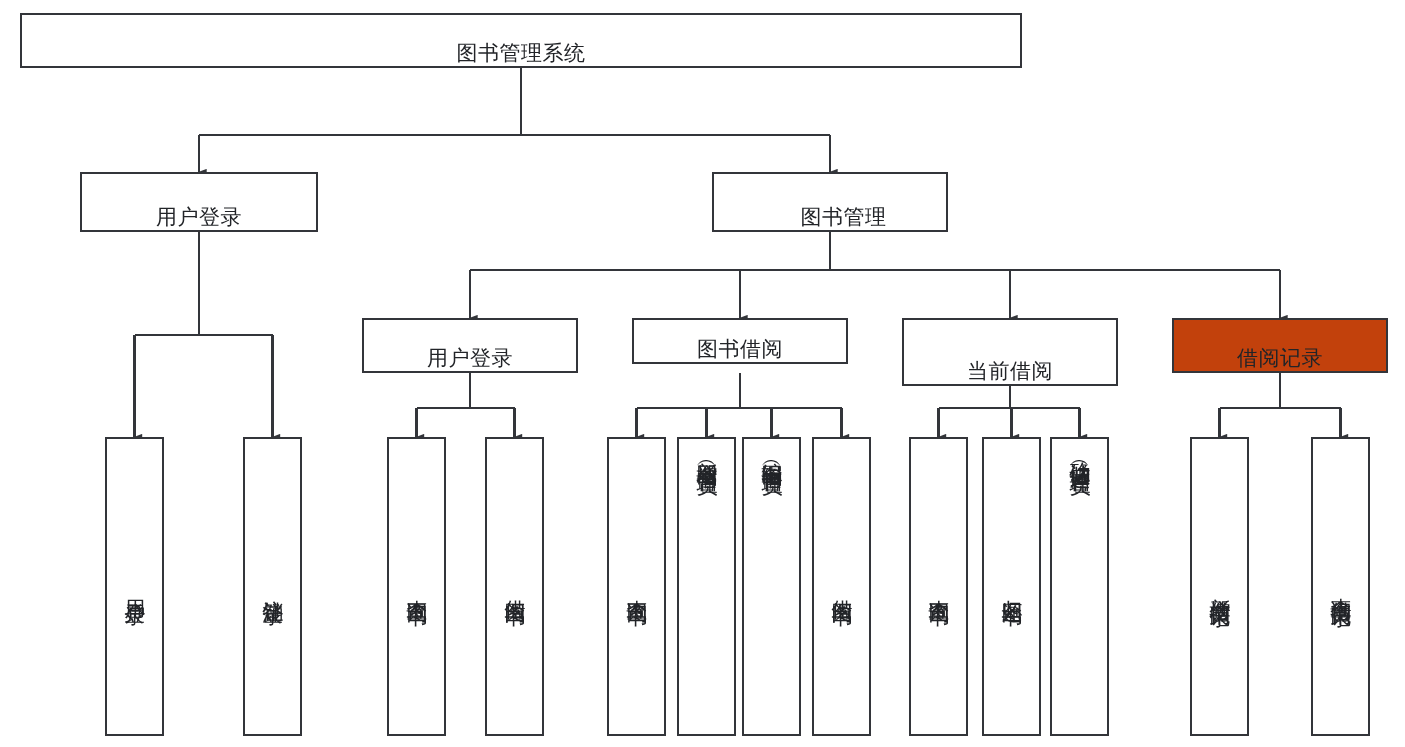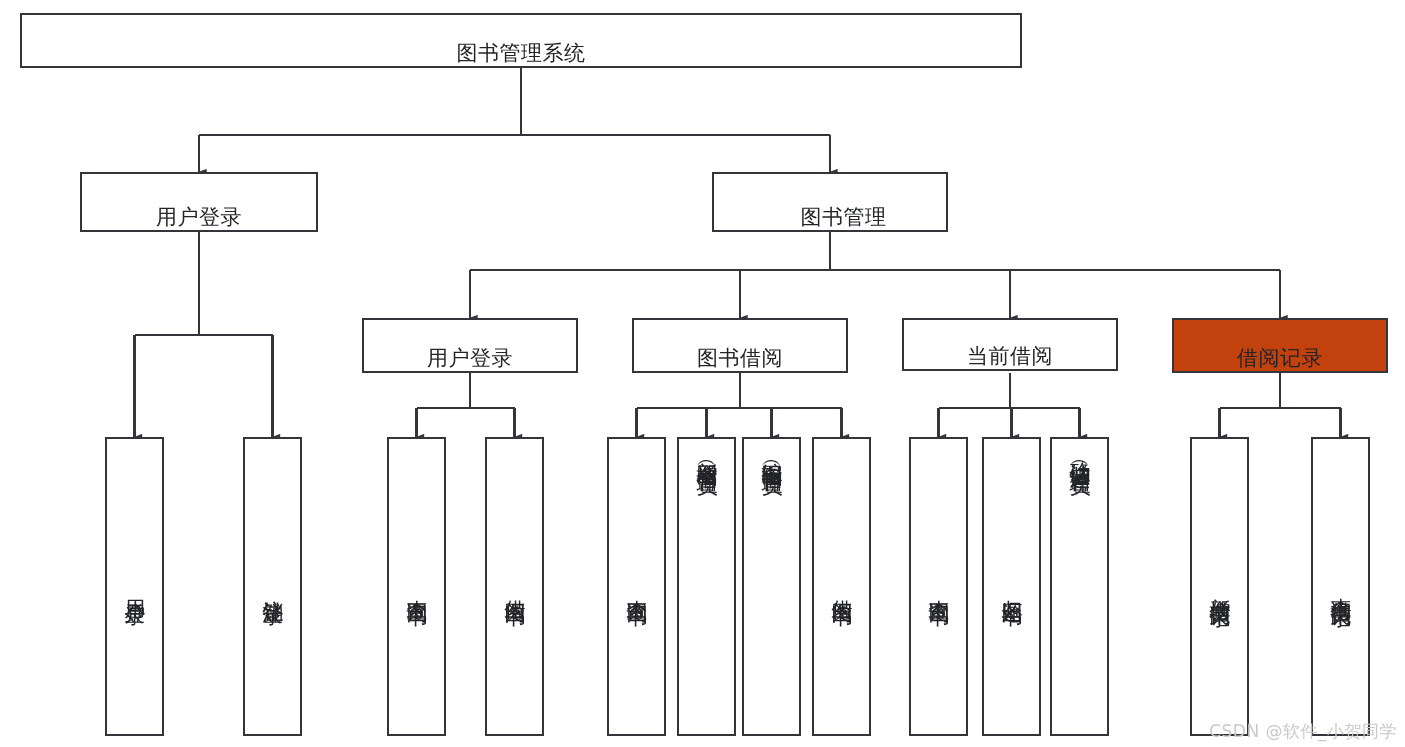--- a/index.html
+++ b/index.html
@@ -130,24 +130,24 @@
       </div>
       <div class="node" style="left: 80px; top: 172px; width: 238px; height: 60px; border-color: rgb(51, 53, 58); background: rgb(255, 255, 255);">
         <span class="label" style="color: rgb(34, 36, 40);">用户登录</span>
       </div>
       <div class="node" style="left: 712px; top: 172px; width: 236px; height: 60px; border-color: rgb(51, 53, 58); background: rgb(255, 255, 255);">
         <span class="label" style="color: rgb(34, 36, 40); margin-left: 27px;">图书管理</span>
       </div>
       <div class="node" style="left: 362px; top: 318px; width: 216px; height: 55px; border-color: rgb(51, 53, 58); background: rgb(255, 255, 255);">
         <span class="label" style="color: rgb(34, 36, 40);">用户登录</span>
       </div>
-      <div class="node" style="left: 632px; top: 318px; width: 216px; height: 55px; border-color: rgb(51, 53, 58); background: rgb(255, 255, 255);">
+      <div class="node" style="left: 632px; top: 318px; width: 216px; height: 46px; border-color: rgb(51, 53, 58); background: rgb(255, 255, 255);">
         <span class="label" style="color: rgb(34, 36, 40);">图书借阅</span>
       </div>
-      <div class="node" style="left: 902px; top: 318px; width: 216px; height: 53px; border-color: rgb(51, 53, 58); background: rgb(255, 255, 255);">
+      <div class="node" style="left: 902px; top: 318px; width: 216px; height: 68px; border-color: rgb(51, 53, 58); background: rgb(255, 255, 255);">
         <span class="label" style="color: rgb(34, 36, 40);">当前借阅</span>
       </div>
       <div class="node" style="left: 1172px; top: 318px; width: 216px; height: 55px; border-color: rgb(51, 53, 58); background: #c2410c;">
         <span class="label" style="color: rgb(34, 36, 40);">借阅记录</span>
       </div>
       <div class="node vertical centered" style="left: 105px; top: 437px; width: 59px; height: 299px; border-color: rgb(51, 53, 58); background: rgb(255, 255, 255);">
         <span class="label" style="color: rgb(34, 36, 40);">用户登录</span>
       </div>
       <div class="node vertical centered" style="left: 243px; top: 437px; width: 59px; height: 299px; border-color: rgb(51, 53, 58); background: rgb(255, 255, 255);">
         <span class="label" style="color: rgb(34, 36, 40);">注销登录</span>
@@ -180,15 +180,14 @@
         <span class="label" style="color: rgb(34, 36, 40);">确认归还（管理员）</span>
       </div>
       <div class="node vertical centered" style="left: 1190px; top: 437px; width: 59px; height: 299px; border-color: rgb(51, 53, 58); background: rgb(255, 255, 255);">
         <span class="label" style="color: rgb(34, 36, 40);">新增借阅记录</span>
       </div>
       <div class="node vertical centered" style="left: 1311px; top: 437px; width: 59px; height: 299px; border-color: rgb(51, 53, 58); background: rgb(255, 255, 255);">
         <span class="label" style="color: rgb(34, 36, 40);">查询借阅记录</span>
       </div>
     </div>
 
-  <div id="watermark">CSDN @软件_小贺同学</div>
 
 </div>
 
 </body></html>

